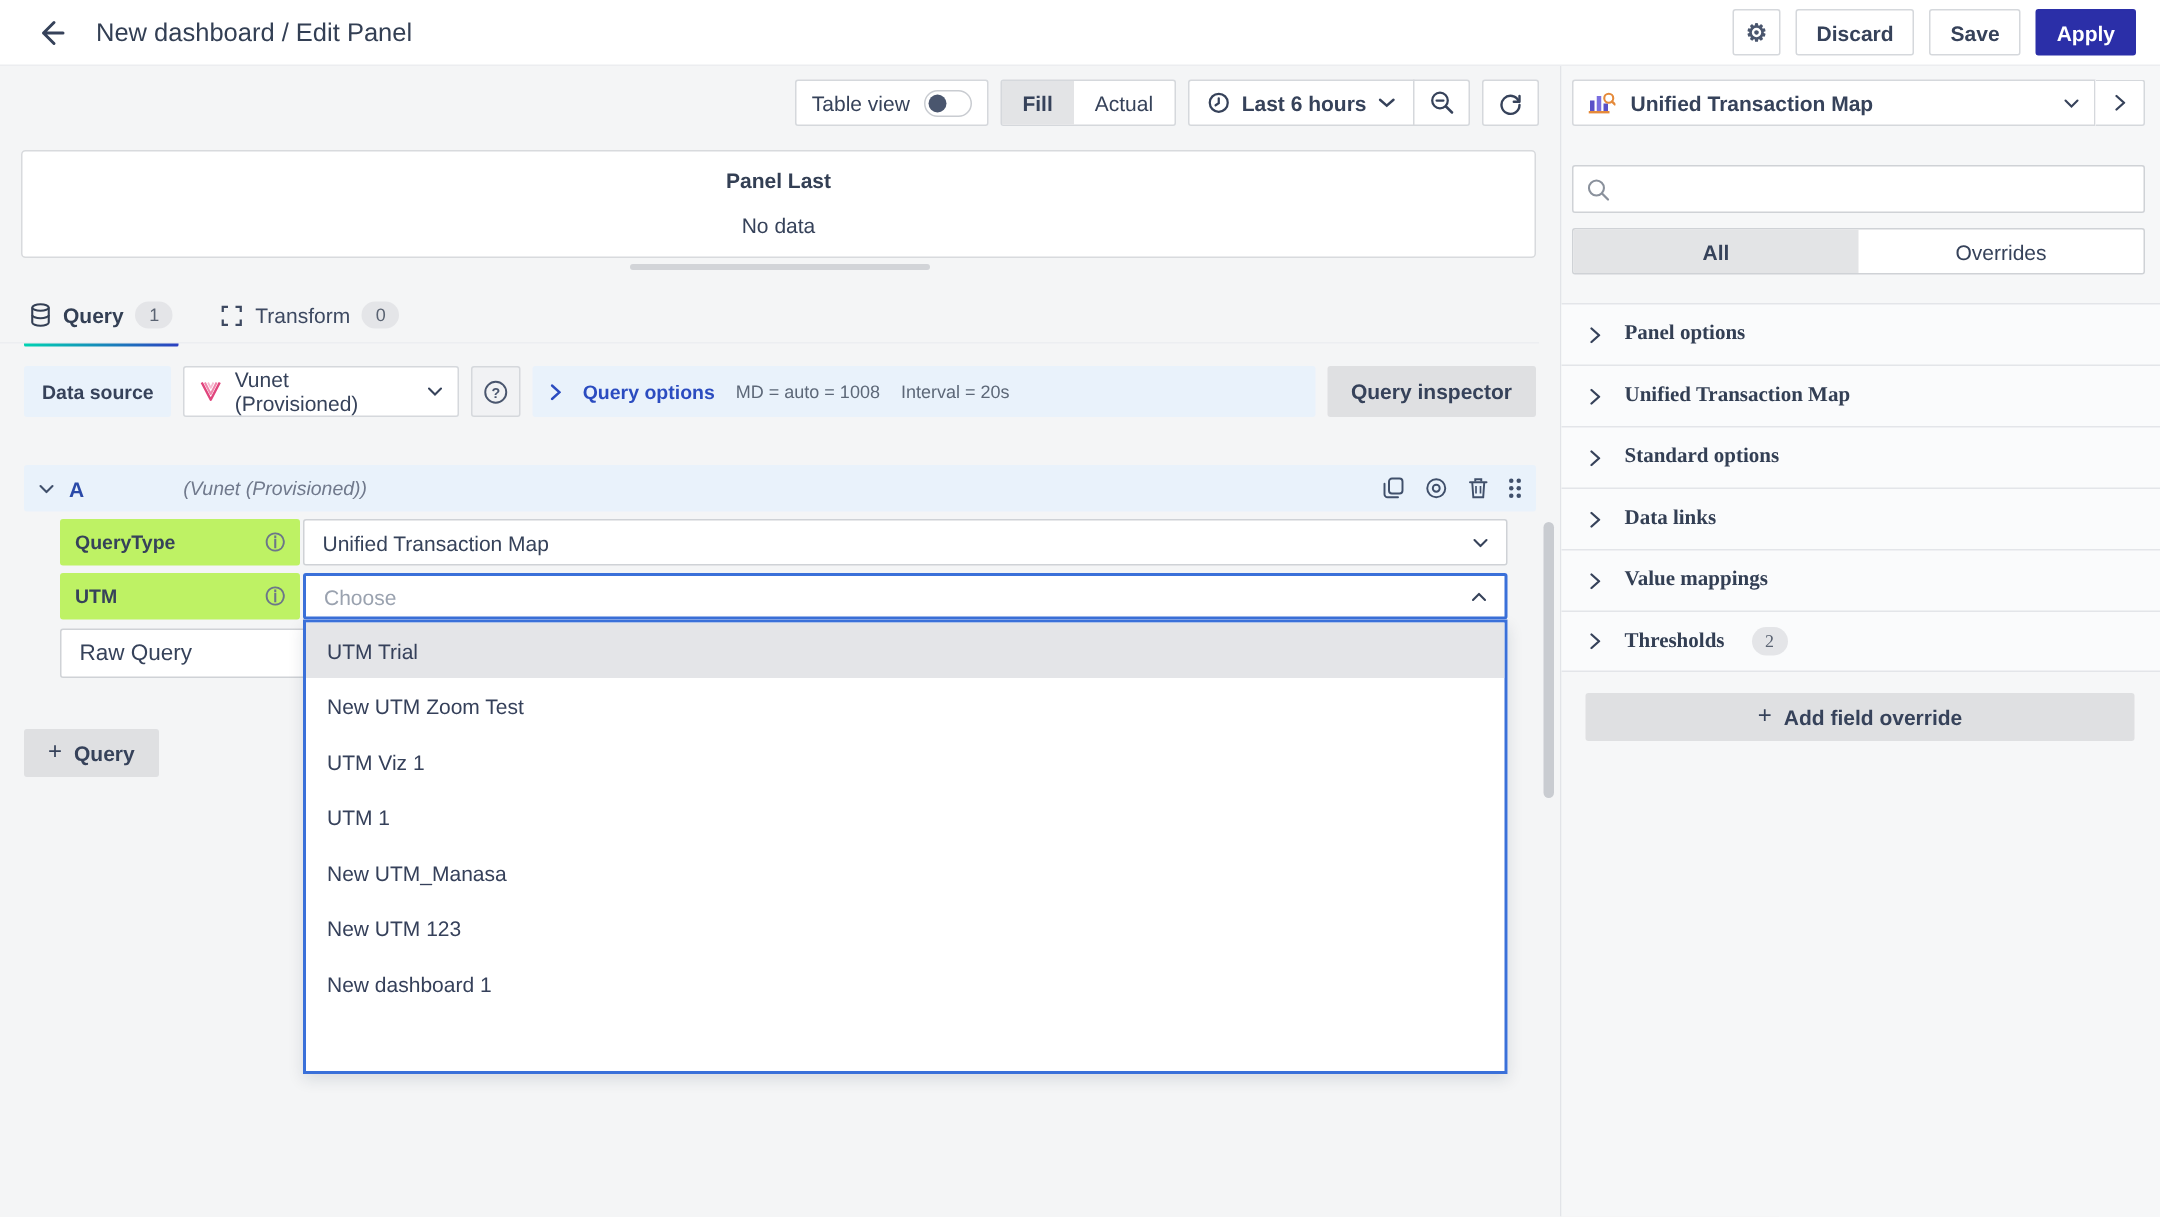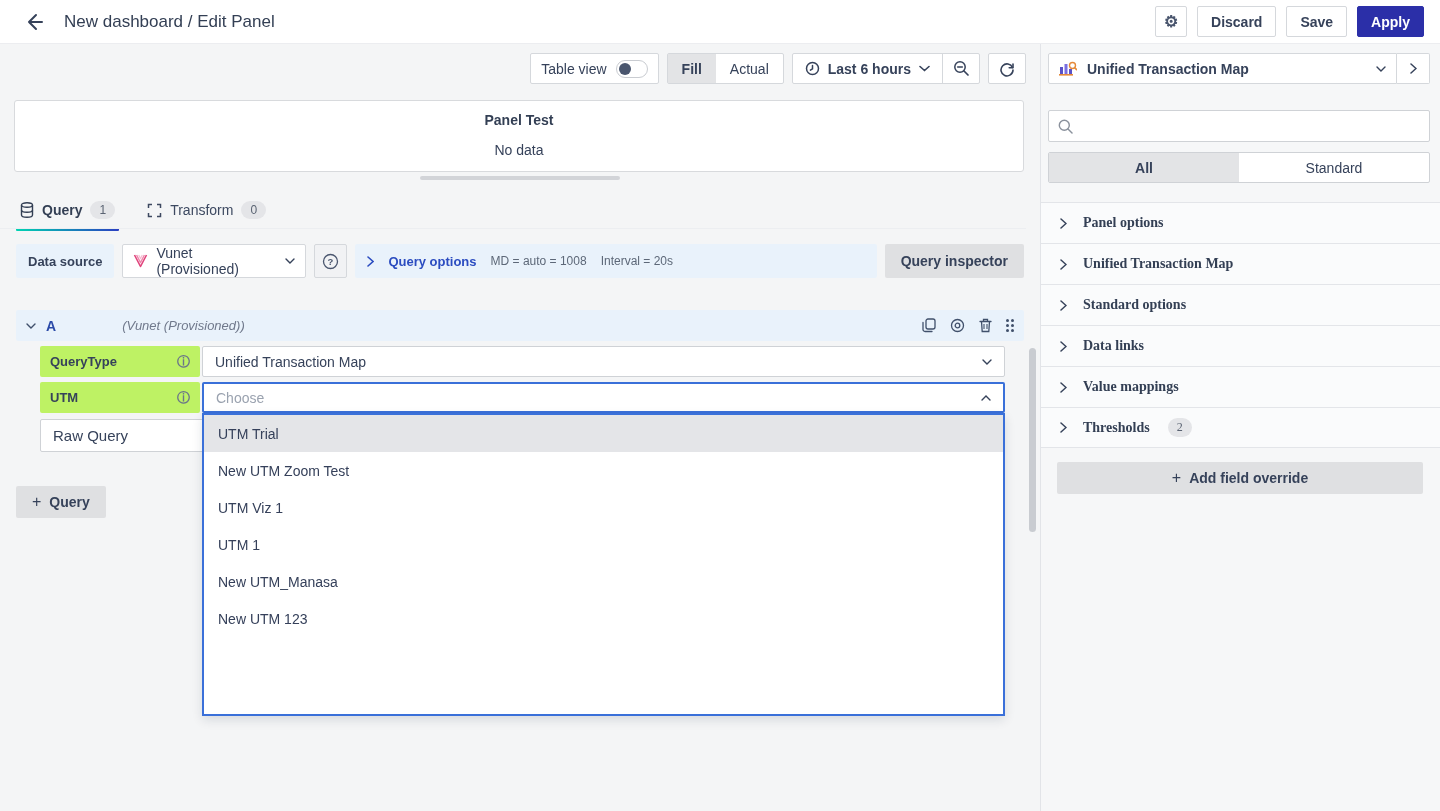--- a/index.html
+++ b/index.html
@@ -209,21 +209,21 @@
       <span class="tg-icon">
         <svg width="16" height="16" viewBox="0 0 16 16">
             <path d="M13.5 6.5 A6 6 0 1 0 14 9" stroke="#36425a" stroke-width="1.6" fill="none" stroke-linecap="round"></path>
             <path d="M14 3 V6.8 H10.2" stroke="#36425a" stroke-width="1.6" fill="none" stroke-linecap="round" stroke-linejoin="round"></path>
           </svg>
       </span>
     </div>
   </div>
 
   <div class="panel-card">
-    <div class="panel-title">Panel Test</div>
+    <div class="panel-title">Panel Last</div>
     <div class="panel-nodata">No data</div>
   </div>
   <div class="drag-bar"></div>
 
   <div class="tabs">
     <div class="tab">
       <span>
         <svg width="14" height="16" viewBox="0 0 14 16">
             <ellipse cx="7" cy="3" rx="5.5" ry="2.2" stroke="#333f54" stroke-width="1.4" fill="none"></ellipse>
             <path d="M1.5 3 V13 C1.5 14.2 4 15.2 7 15.2 C10 15.2 12.5 14.2 12.5 13 V3" stroke="#333f54" stroke-width="1.4" fill="none"></path>
@@ -363,20 +363,23 @@
     </div>
       <div class="opt">
       <span>UTM 1</span>
     </div>
       <div class="opt">
       <span>New UTM_Manasa</span>
     </div>
       <div class="opt">
       <span>New UTM 123</span>
     </div>
+      <div class="opt">
+      <span>New dashboard 1</span>
+    </div>
     </div>
 
   <div class="raw-query">
     <span>Raw Query</span>
   </div>
 
   <button class="add-query">
     <span class="plus">+</span>
     <span>Query</span>
   </button>
@@ -416,21 +419,21 @@
 
   <div class="search-wrap">
     <svg width="15" height="15" viewBox="0 0 15 15">
         <circle cx="6.3" cy="6.3" r="5" stroke="#8a919c" stroke-width="1.4" fill="none"></circle>
         <path d="M10 10 L14 14" stroke="#8a919c" stroke-width="1.5" stroke-linecap="round"></path>
       </svg>
   </div>
 
   <div class="filter-group">
     <div class="filter-opt active">All</div>
-    <div class="filter-opt">Standard</div>
+    <div class="filter-opt">Overrides</div>
   </div>
 
   <div class="sections">
       <div class="section">
       <svg width="7" height="11" viewBox="0 0 7 11">
           <path d="M1 1 L6 5.5 L1 10" stroke="#36425a" stroke-width="1.5" fill="none" stroke-linecap="round"></path>
         </svg>
       <span class="s-label">Panel options</span>
 
     </div>

